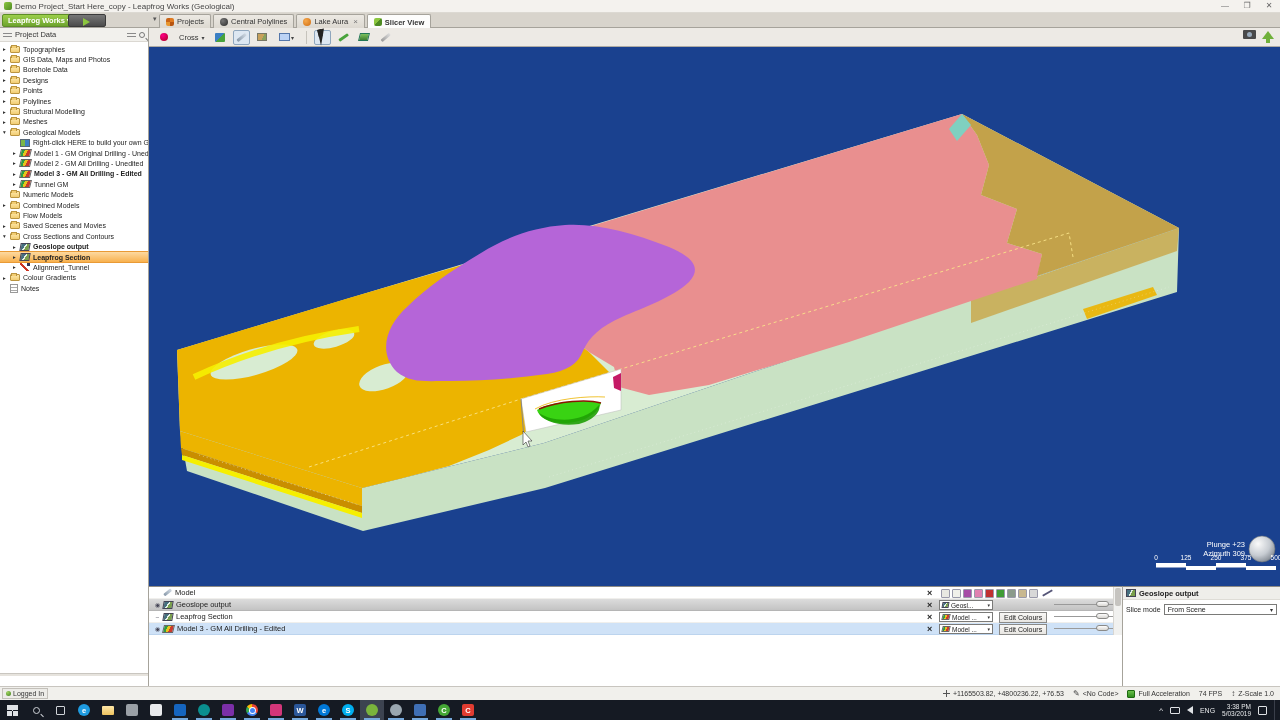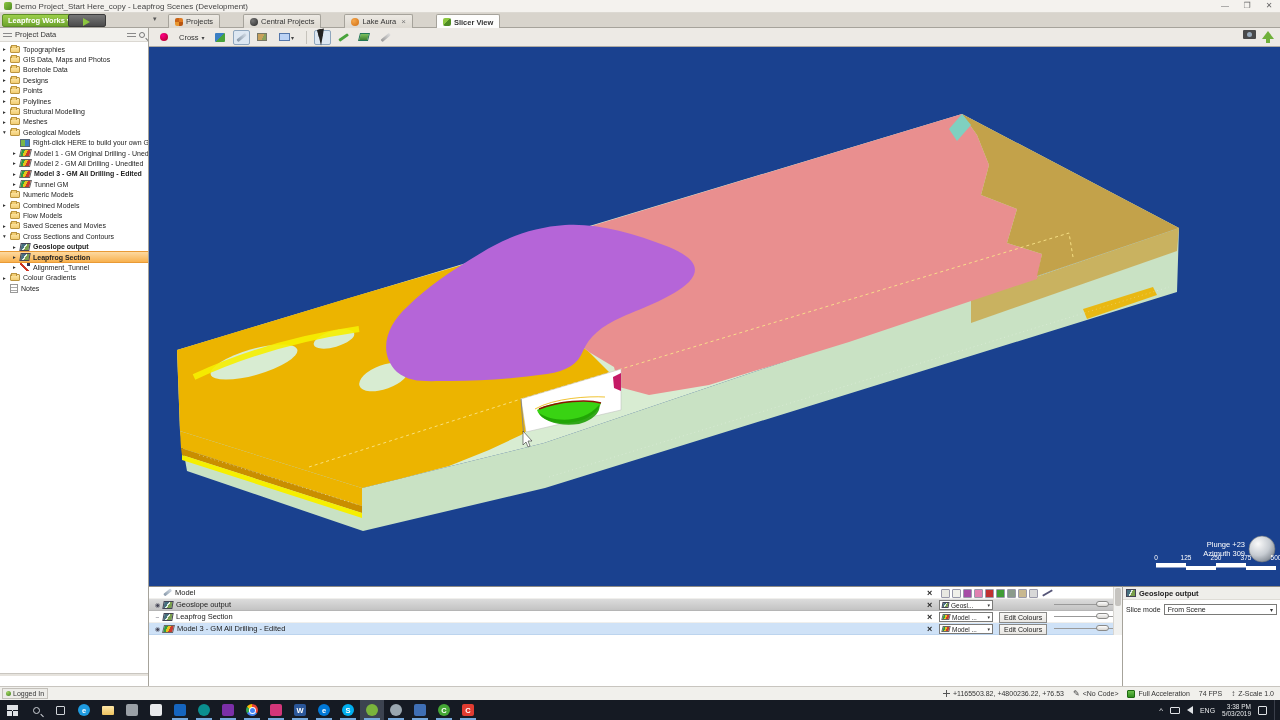--- a/index.html
+++ b/index.html
@@ -13,21 +13,21 @@
   .titlebar-text { font-size:8px; color:#444; }
   .win-controls { margin-left:auto; display:flex; }
   .win-btn { width:22px; text-align:center; color:#666; font-size:8px; line-height:12px; }
 
   
   .tabbar { position:absolute; top:13px; left:0; right:0; height:15px; background:#d8d4cc; border-bottom:1px solid #a6a39b; }
   .product-btn { position:absolute; left:2px; top:1px; height:13px; padding:0 5px; background:linear-gradient(#9ccf4a,#6ea42f); border:1px solid #5d8d27; border-radius:2px; color:#fff; font-weight:bold; font-size:7.5px; line-height:11px; }
   .play-btn { position:absolute; left:68px; top:1px; width:38px; height:13px; background:linear-gradient(#777,#4c4c4c); border:1px solid #3a3a3a; border-radius:2px; }
   .play-tri { position:absolute; left:14px; top:2.5px; width:0; height:0; border-left:7px solid #8cc63f; border-top:4px solid transparent; border-bottom:4px solid transparent; }
   .tab-caret { position:absolute; left:153px; top:2px; color:#555; font-size:7px; }
-  .tabs { position:absolute; left:168px; top:1px; display:flex;gap:21px; }
+  .tabs { position:absolute; left:159px; top:1px; display:flex; }
   .tab { display:flex; align-items:center; gap:3px; height:14px; padding:0 6px; margin-right:2px; background:linear-gradient(#ece9e3,#ddd9d1); border:1px solid #a6a39b; border-bottom:none; border-radius:2px 2px 0 0; font-size:7.5px; color:#333; }
   .tab.active { background:#fdfdfc; height:15px; font-weight:bold; }
   .tab-icon { width:8px; height:8px; border-radius:2px; display:inline-block; }
   .projects-icon { background:conic-gradient(#e07a20 0 90deg,#b85510 90deg 180deg,#e8962f 180deg 270deg,#c96417 270deg); }
   .central-projects-icon { background:radial-gradient(circle at 35% 35%, #777, #2a2a2a); border-radius:50%; }
   .lake-aura-icon { background:radial-gradient(circle at 35% 35%, #f6a84c, #cf6d12); border-radius:50%; }
   .scene-view-icon { background:linear-gradient(135deg,#8cc63f 50%,#4e8b22 50%); }
   .tab-close { color:#777; font-size:8px; margin-left:2px; }
 
   
@@ -146,42 +146,42 @@
   .notif-ic { width:9px; height:9px; border:1px solid #dfe2e5; border-radius:1px; }
   .show-desktop { width:4px; height:20px; border-left:1px solid #3a3f4a; }
 </style>
 </head>
 <body>
 
 <div id="app">
 
   <div class="titlebar">
     <span class="app-icon"></span>
-    <span class="titlebar-text">Demo Project_Start Here_copy - Leapfrog Scenes (Development)</span>
+    <span class="titlebar-text">Demo Project_Start Here_copy - Leapfrog Works (Geological)</span>
     <div class="win-controls">
       <span class="win-btn">—</span>
       <span class="win-btn">❐</span>
       <span class="win-btn">✕</span>
     </div>
   </div>
 
   <div class="tabbar">
     <div class="product-btn">Leapfrog Works ▾</div>
     <div class="play-btn">
         <span class="play-tri"></span>
       </div>
     <span class="tab-caret">▾</span>
     <div class="tabs">
         <div class="tab">
           <span class="tab-icon projects-icon"></span>
           <span>Projects</span>
         </div>
         <div class="tab">
           <span class="tab-icon central-projects-icon"></span>
-          <span>Central Projects</span>
+          <span>Central Polylines</span>
         </div>
         <div class="tab">
           <span class="tab-icon lake-aura-icon"></span>
           <span>Lake Aura</span>
           <span class="tab-close">×</span>
         </div>
         <div class="tab active">
           <span class="tab-icon scene-view-icon"></span>
           <span>Slicer View</span>
         </div>

